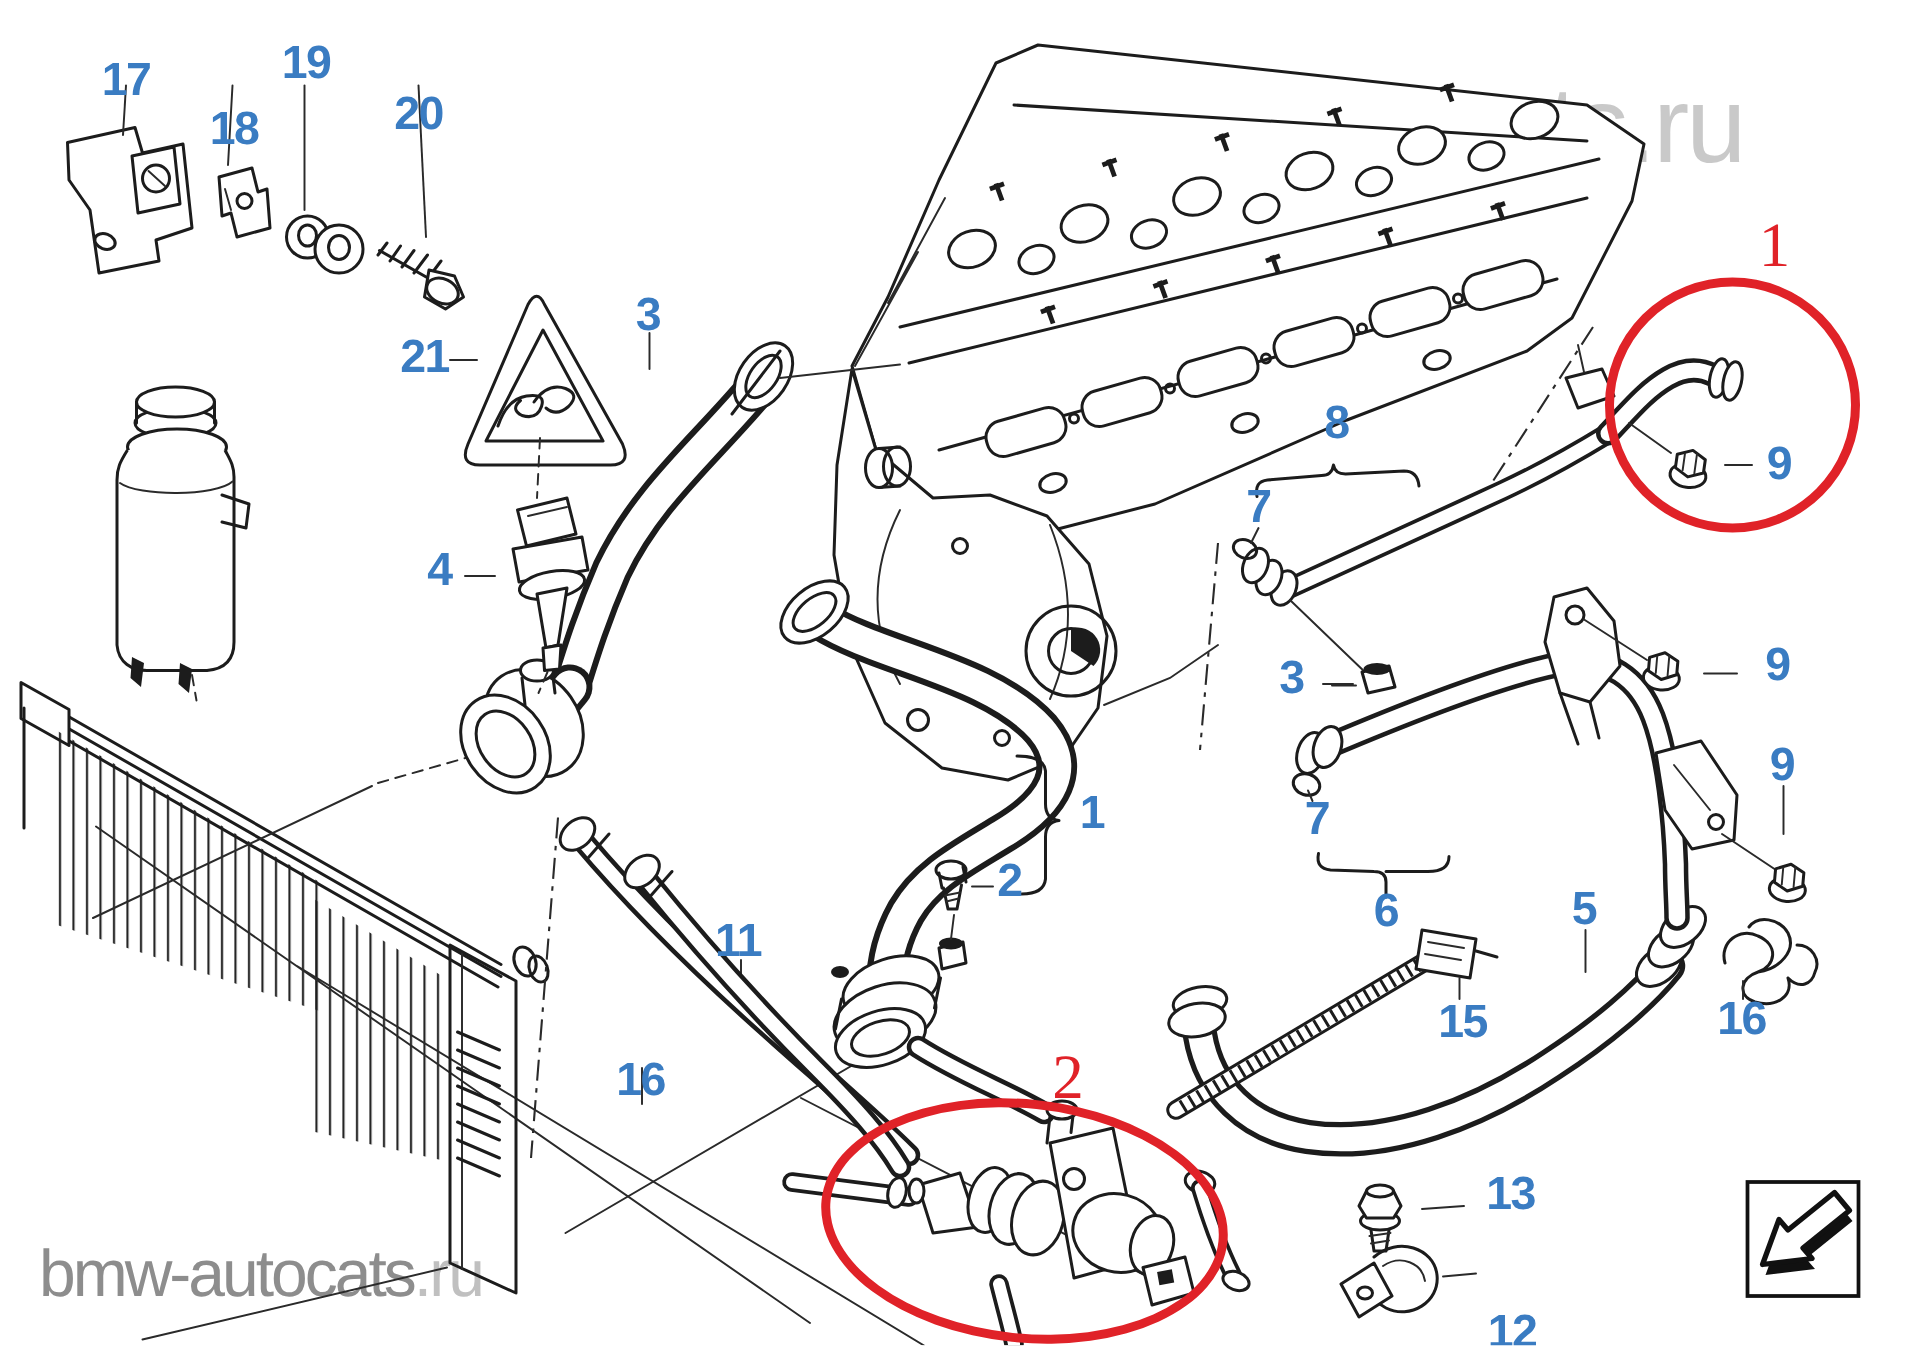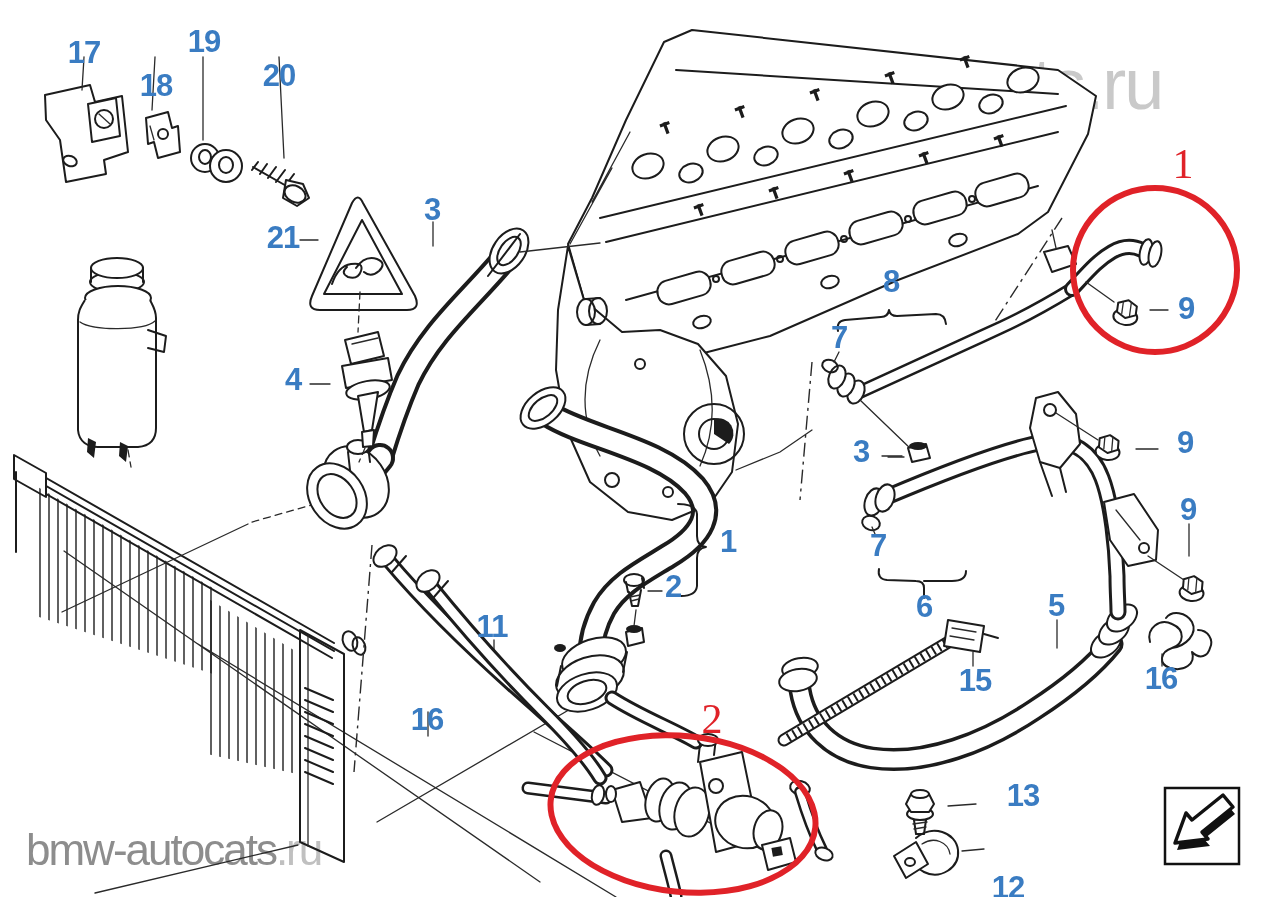--- a/index.html
+++ b/index.html
@@ -407,18 +407,18 @@
       <div class="callout blue" style="left: 492px; top: 627px;">11</div>
       <div class="callout blue" style="left: 427px; top: 720px;">16</div>
       <div class="callout blue" style="left: 878px; top: 546px;">7</div>
       <div class="callout blue" style="left: 924px; top: 607px;">6</div>
       <div class="callout blue" style="left: 1056px; top: 606px;">5</div>
       <div class="callout blue" style="left: 975px; top: 681px;">15</div>
       <div class="callout blue" style="left: 1161px; top: 679px;">16</div>
       <div class="callout blue" style="left: 1186px; top: 309px;">9</div>
       <div class="callout blue" style="left: 1185px; top: 443px;">9</div>
       <div class="callout blue" style="left: 1188px; top: 510px;">9</div>
-      <div class="callout blue" style="left: 1007px; top: 796px; margin-left: 16px;">13</div>
+      <div class="callout blue" style="left: 1007px; top: 796px;">13</div>
       <div class="callout blue" style="left: 1008px; top: 888px;">12</div>
       <div class="callout red" style="left: 1183px; top: 164px;">1</div>
       <div class="callout red" style="left: 712px; top: 719px;">2</div>
     </div>
 </div>
 
 </body></html>

